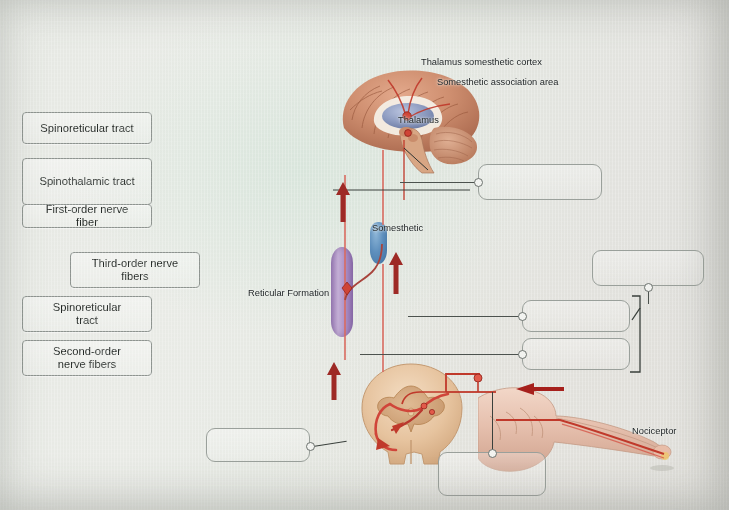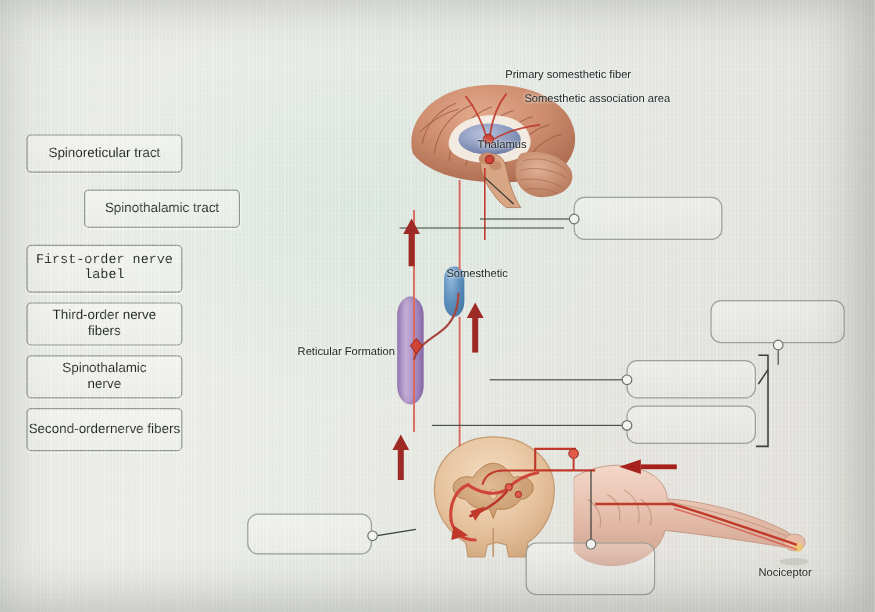--- a/index.html
+++ b/index.html
@@ -292,46 +292,46 @@
     <svg width="16" height="42" viewBox="0 0 16 42">
         <path d="M8 0 L15 13 L10.5 13 L10.5 42 L5.5 42 L5.5 13 L1 13 Z" fill="#9e2a26"></path>
       </svg>
   </div>
   <div class="uarrow" style="left:326px;top:362px;">
     <svg width="16" height="38" viewBox="0 0 16 38">
         <path d="M8 0 L15 13 L10.5 13 L10.5 38 L5.5 38 L5.5 13 L1 13 Z" fill="#9e2a26"></path>
       </svg>
   </div>
 
-  <div class="anno" style="left:421px;top:57px;">Primary somesthetic fiber</div>
+  <div class="anno" style="left:421px;top:57px;">Thalamus somesthetic cortex</div>
   <div class="anno" style="left:437px;top:77px;text-align:center;">Somesthetic association area</div>
   <div class="anno" style="left:398px;top:115px;">Thalamus</div>
   <div class="anno" style="left:372px;top:223px;">Somesthetic</div>
   <div class="anno" style="left:233px;top:288px;margin-left:15px;">Reticular Formation</div>
-  <div class="anno" style="left:632px;top:426px;margin-top:46px;">Nociceptor</div>
+  <div class="anno" style="left:632px;top:426px;">Nociceptor</div>
 
   <div class="tile" style="top:112px;height:32px;">
     <span>Spinoreticular tract</span>
   </div>
-  <div class="tile" style="top:158px;height:32px;margin-left:48px;">
+  <div class="tile" style="top:158px;height:47px;">
     <span>Spinothalamic tract</span>
   </div>
-  <div class="tile" style="top:204px;height:40px;flex-direction:column;font-family:Liberation Mono, monospace;">
+  <div class="tile" style="top:204px;height:24px;flex-direction:column;">
     <span>First-order nerve</span>
-    <span>label</span>
-  </div>
-  <div class="tile" style="top:252px;height:36px;flex-direction:column;">
+    <span>fiber</span>
+  </div>
+  <div class="tile" style="top:252px;height:36px;flex-direction:column;margin-left:48px;">
     <span>Third-order nerve</span>
     <span>fibers</span>
   </div>
   <div class="tile" style="top:296px;height:36px;flex-direction:column;">
-    <span>Spinothalamic</span>
-    <span>nerve</span>
-  </div>
-  <div class="tile" style="top:340px;height:36px;flex-direction:row;">
+    <span>Spinoreticular</span>
+    <span>tract</span>
+  </div>
+  <div class="tile" style="top:340px;height:36px;flex-direction:column;">
     <span>Second-order</span>
     <span>nerve fibers</span>
   </div>
 
   <div class="lead h" style="left:400px;top:182px;width:34px;"></div>
   <div class="dropbox" style="left:478px;top:164px;width:124px;height:36px;"></div>
   <div class="knob" style="left:474px;top:178px;"></div>
   <div class="lead h" style="left:434px;top:182px;width:42px;"></div>
 
   <div class="dropbox" style="left:592px;top:250px;width:112px;height:36px;"></div>

